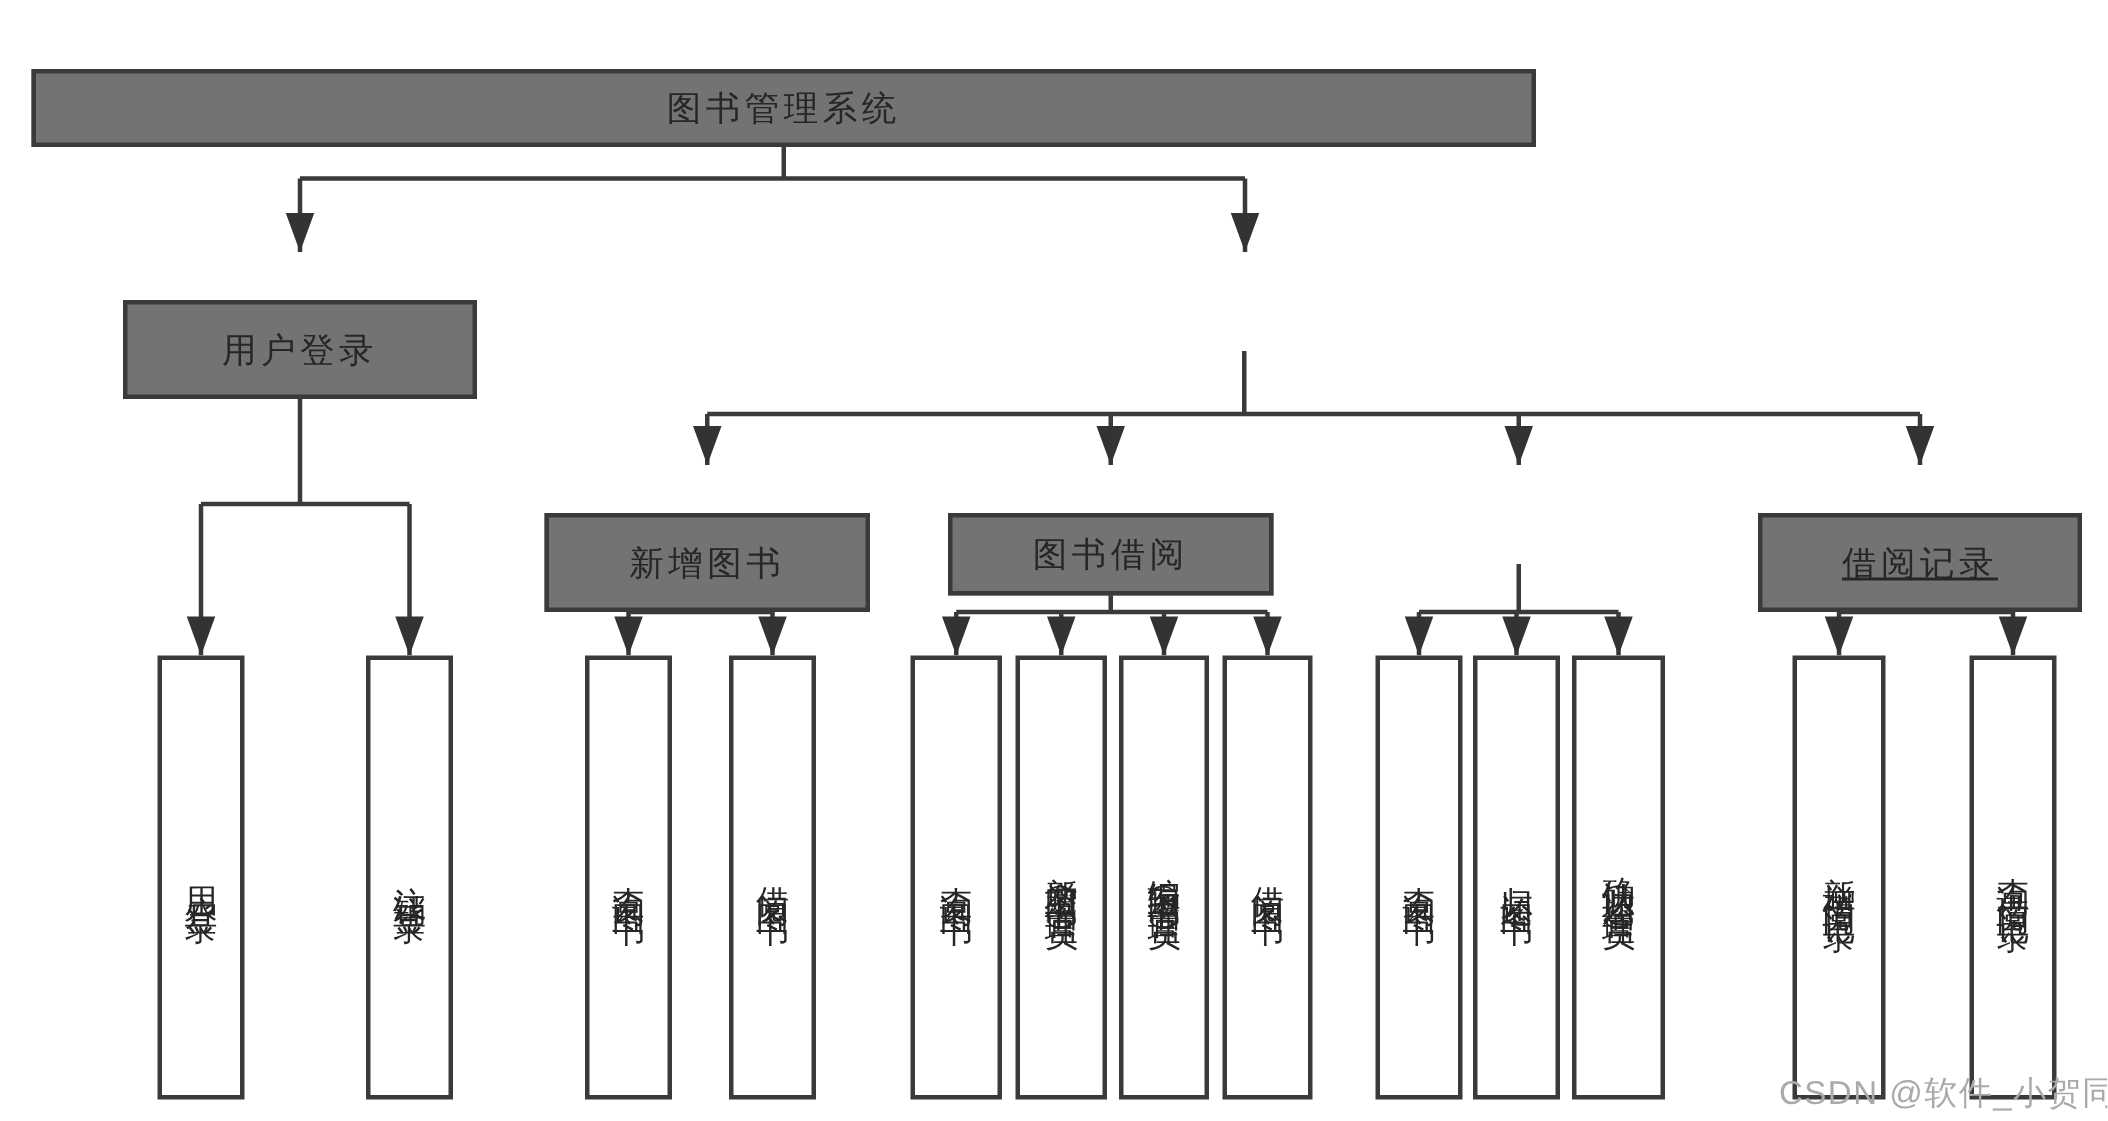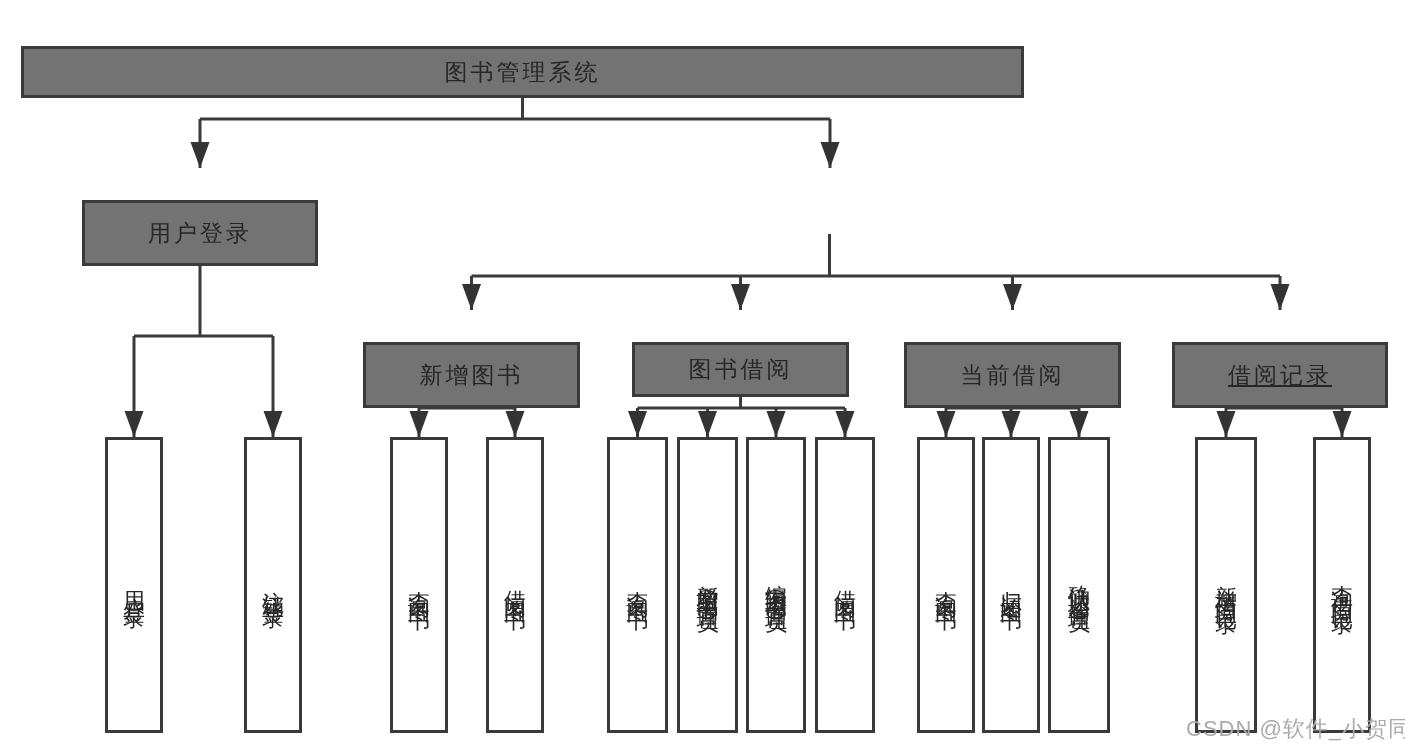--- a/index.html
+++ b/index.html
@@ -116,21 +116,20 @@
       <polygon points="1332.5,411 1351.5,411 1342,437"></polygon>
     </g>
   </svg>
 
   <div class="hbox" style="left:21px; top:14px; width:1003px; height:52px;">图书管理系统</div>
 
   <div class="hbox" style="left:82px; top:168px; width:236px; height:66px;">用户登录</div>
 
   <div class="hbox" style="left:363px; top:310px; width:217px; height:66px;">新增图书</div>
   <div class="hbox" style="left:632px; top:310px; width:217px; height:55px;">图书借阅</div>
-  <div class="hbox" style="left:904px; top:310px; width:217px; height:66px;">当前借阅</div>
   <div class="hbox" style="left:1172px; top:310px; width:216px; height:66px;text-decoration:underline;">借阅记录</div>
 
   <div class="vbox" style="left:105px; top:437px; width:58px; height:296px;">
     <span>用户登录</span>
   </div>
   <div class="vbox" style="left:244px; top:437px; width:58px; height:296px;">
     <span>注销登录</span>
   </div>
 
   <div class="vbox" style="left:390px; top:437px; width:58px; height:296px;">

